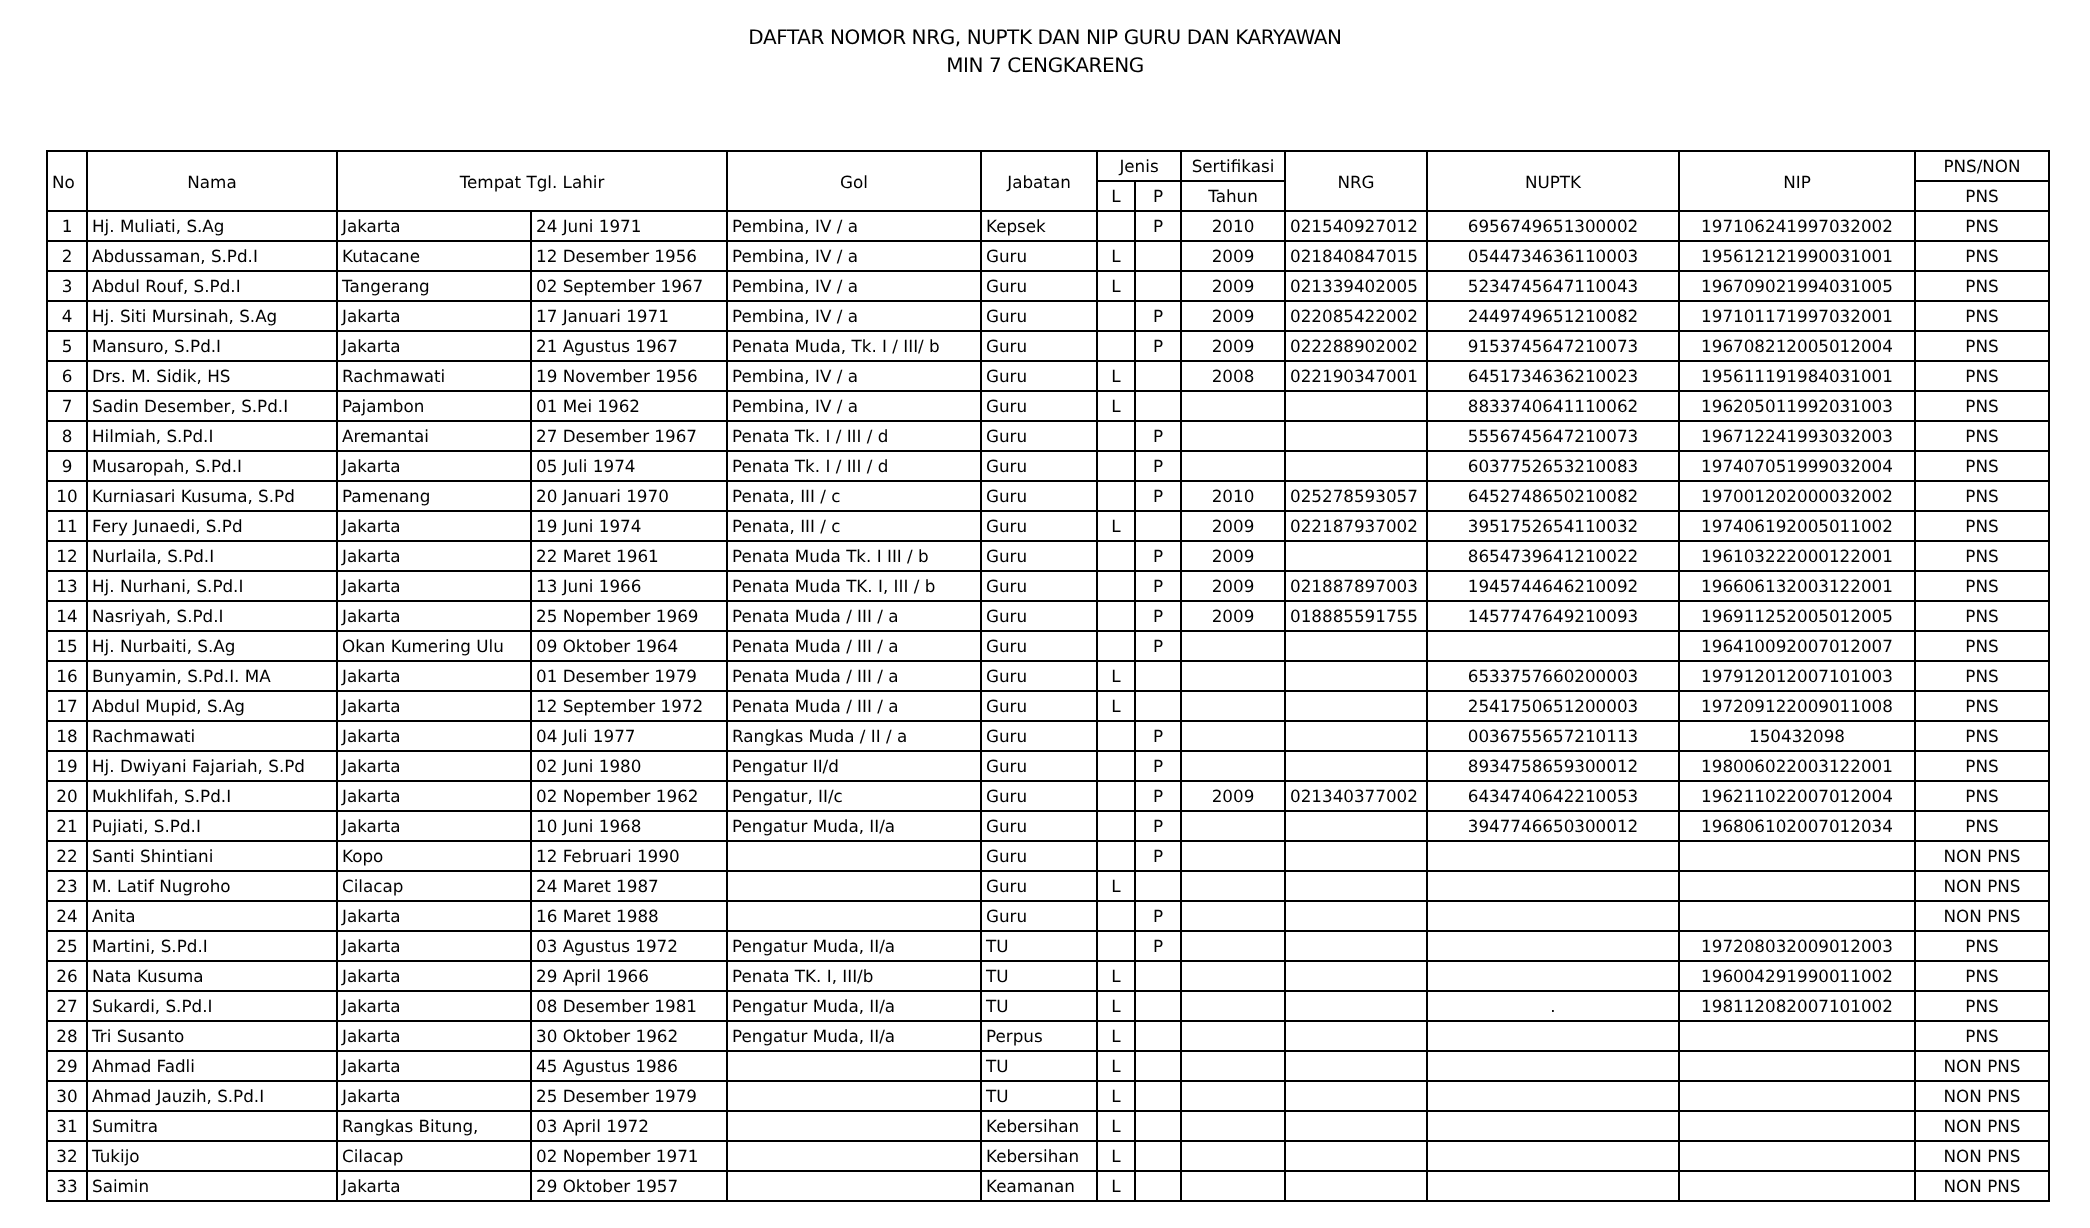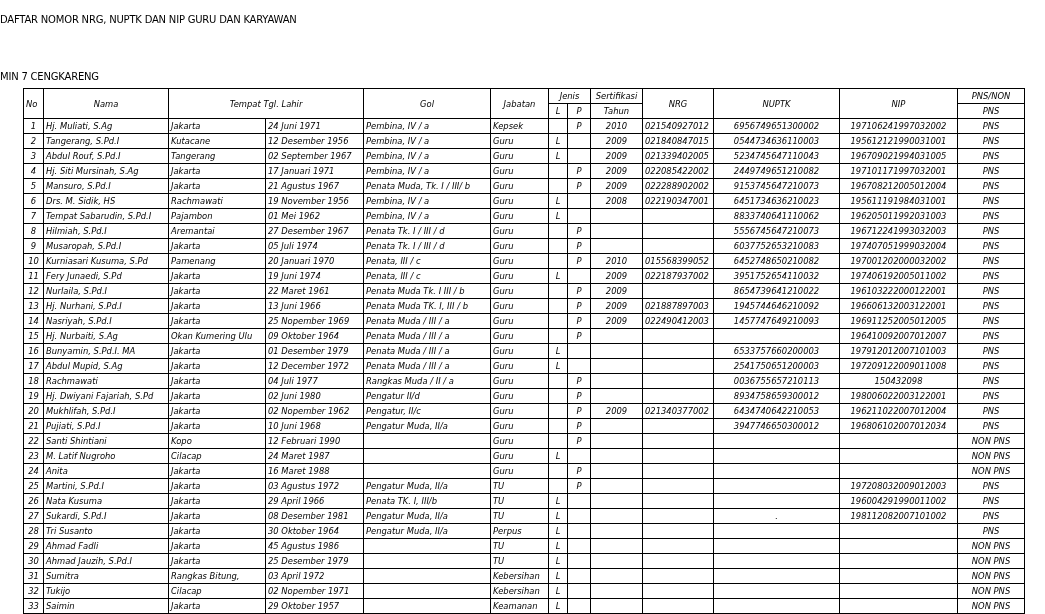--- a/index.html
+++ b/index.html
@@ -1,23 +1,23 @@
 <!DOCTYPE html>
 <html><head>
 <meta charset="utf-8">
 <style>
   html, body { margin: 0; padding: 0; background: #ffffff; }
   body { width: 1045px; height: 614px; position: relative; overflow: hidden;
          font-family: "DejaVu Sans", "Liberation Sans", sans-serif; color: #000; }
-  .title { position: absolute; left: 0; width: 1045px; 
+  .title { position: absolute; left: 0; width: 1045px; text-align: center;
            font-size: 10px; letter-spacing: -0.2px; }
   #t1 { top: 14px; }
-  #t2 { top: 28px; margin-top: 43px; }
-  table { position: absolute; left: 23px; top: 88px; border-collapse: collapse;
-          table-layout: fixed; font-size: 8.4px; font-style: italic; }
+  #t2 { top: 28px; }
+  table { position: absolute; left: 23px; top: 75px; border-collapse: collapse;
+          table-layout: fixed; font-size: 8.4px; }
   td, th { border: 1px solid #000; padding: 0 2px; height: 14px; line-height: 14px;
            white-space: nowrap; overflow: hidden; font-weight: normal; }
   th { height: 14px; line-height: 14px; text-align: center; }
   .c { text-align: center; }
   .l { text-align: left; }
   .outer { border: 1.5px solid #000; }
 </style>
 </head>
 <body>
 
@@ -72,21 +72,21 @@
     <td class="c"></td>
     <td class="c">P</td>
     <td class="c">2010</td>
     <td class="l">021540927012</td>
     <td class="c">6956749651300002</td>
     <td class="c">197106241997032002</td>
     <td class="c">PNS</td>
   </tr>
       <tr>
     <td class="c">2</td>
-    <td class="l">Tangerang, S.Pd.I</td>
+    <td class="l">Abdussaman, S.Pd.I</td>
     <td class="l">Kutacane</td>
     <td class="l">12 Desember 1956</td>
     <td class="l">Pembina, IV / a</td>
     <td class="l">Guru</td>
     <td class="c">L</td>
     <td class="c"></td>
     <td class="c">2009</td>
     <td class="l">021840847015</td>
     <td class="c">0544734636110003</td>
     <td class="c">195612121990031001</td>
@@ -147,21 +147,21 @@
     <td class="c">L</td>
     <td class="c"></td>
     <td class="c">2008</td>
     <td class="l">022190347001</td>
     <td class="c">6451734636210023</td>
     <td class="c">195611191984031001</td>
     <td class="c">PNS</td>
   </tr>
       <tr>
     <td class="c">7</td>
-    <td class="l">Tempat Sabarudin, S.Pd.I</td>
+    <td class="l">Sadin Desember, S.Pd.I</td>
     <td class="l">Pajambon</td>
     <td class="l">01 Mei 1962</td>
     <td class="l">Pembina, IV / a</td>
     <td class="l">Guru</td>
     <td class="c">L</td>
     <td class="c"></td>
     <td class="c"></td>
     <td class="l"></td>
     <td class="c">8833740641110062</td>
     <td class="c">196205011992031003</td>
@@ -200,21 +200,21 @@
       <tr>
     <td class="c">10</td>
     <td class="l">Kurniasari Kusuma, S.Pd</td>
     <td class="l">Pamenang</td>
     <td class="l">20 Januari 1970</td>
     <td class="l">Penata, III / c</td>
     <td class="l">Guru</td>
     <td class="c"></td>
     <td class="c">P</td>
     <td class="c">2010</td>
-    <td class="l">015568399052</td>
+    <td class="l">025278593057</td>
     <td class="c">6452748650210082</td>
     <td class="c">197001202000032002</td>
     <td class="c">PNS</td>
   </tr>
       <tr>
     <td class="c">11</td>
     <td class="l">Fery Junaedi, S.Pd</td>
     <td class="l">Jakarta</td>
     <td class="l">19 Juni 1974</td>
     <td class="l">Penata, III / c</td>
@@ -260,21 +260,21 @@
       <tr>
     <td class="c">14</td>
     <td class="l">Nasriyah, S.Pd.I</td>
     <td class="l">Jakarta</td>
     <td class="l">25 Nopember 1969</td>
     <td class="l">Penata Muda / III / a</td>
     <td class="l">Guru</td>
     <td class="c"></td>
     <td class="c">P</td>
     <td class="c">2009</td>
-    <td class="l">022490412003</td>
+    <td class="l">018885591755</td>
     <td class="c">1457747649210093</td>
     <td class="c">196911252005012005</td>
     <td class="c">PNS</td>
   </tr>
       <tr>
     <td class="c">15</td>
     <td class="l">Hj. Nurbaiti, S.Ag</td>
     <td class="l">Okan Kumering Ulu</td>
     <td class="l">09 Oktober 1964</td>
     <td class="l">Penata Muda / III / a</td>
@@ -299,21 +299,21 @@
     <td class="c"></td>
     <td class="l"></td>
     <td class="c">6533757660200003</td>
     <td class="c">197912012007101003</td>
     <td class="c">PNS</td>
   </tr>
       <tr>
     <td class="c">17</td>
     <td class="l">Abdul Mupid, S.Ag</td>
     <td class="l">Jakarta</td>
-    <td class="l">12 December 1972</td>
+    <td class="l">12 September 1972</td>
     <td class="l">Penata Muda / III / a</td>
     <td class="l">Guru</td>
     <td class="c">L</td>
     <td class="c"></td>
     <td class="c"></td>
     <td class="l"></td>
     <td class="c">2541750651200003</td>
     <td class="c">197209122009011008</td>
     <td class="c">PNS</td>
   </tr>
@@ -464,21 +464,21 @@
     <td class="c"></td>
     <td class="l"></td>
     <td class="c">.</td>
     <td class="c">198112082007101002</td>
     <td class="c">PNS</td>
   </tr>
       <tr>
     <td class="c">28</td>
     <td class="l">Tri Susanto</td>
     <td class="l">Jakarta</td>
-    <td class="l">30 Oktober 1964</td>
+    <td class="l">30 Oktober 1962</td>
     <td class="l">Pengatur Muda, II/a</td>
     <td class="l">Perpus</td>
     <td class="c">L</td>
     <td class="c"></td>
     <td class="c"></td>
     <td class="l"></td>
     <td class="c"></td>
     <td class="c"></td>
     <td class="c">PNS</td>
   </tr>

